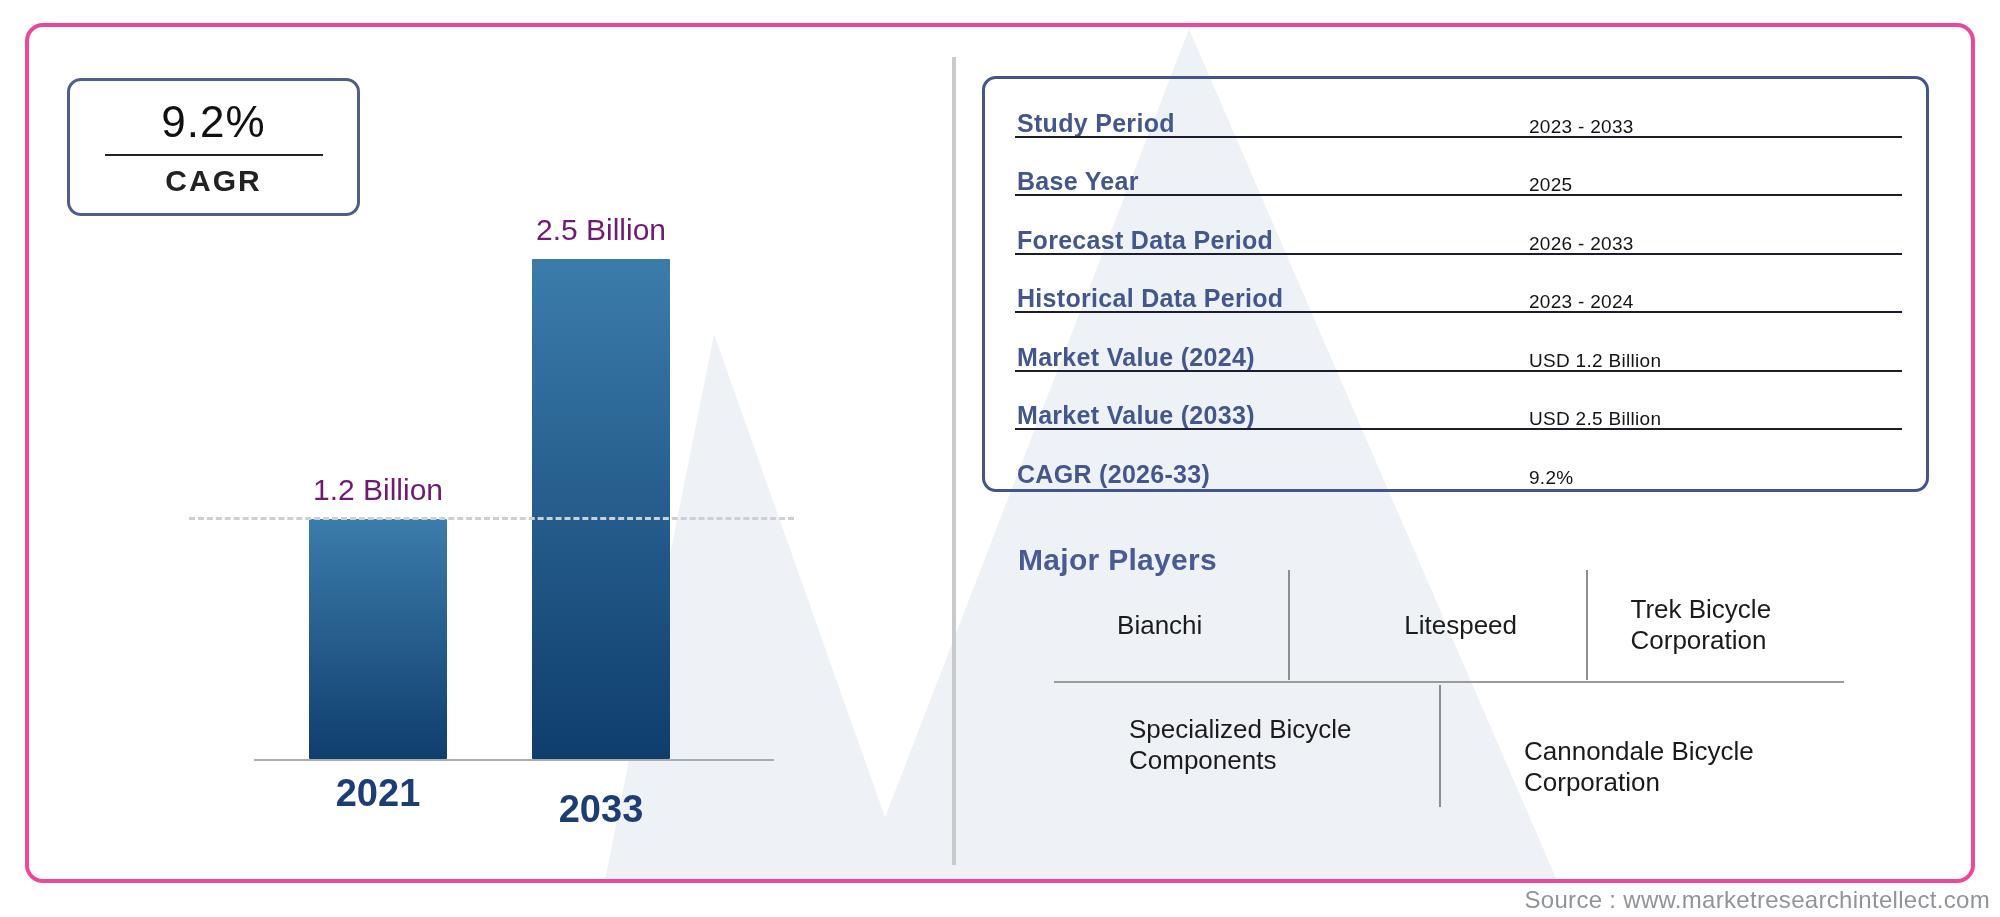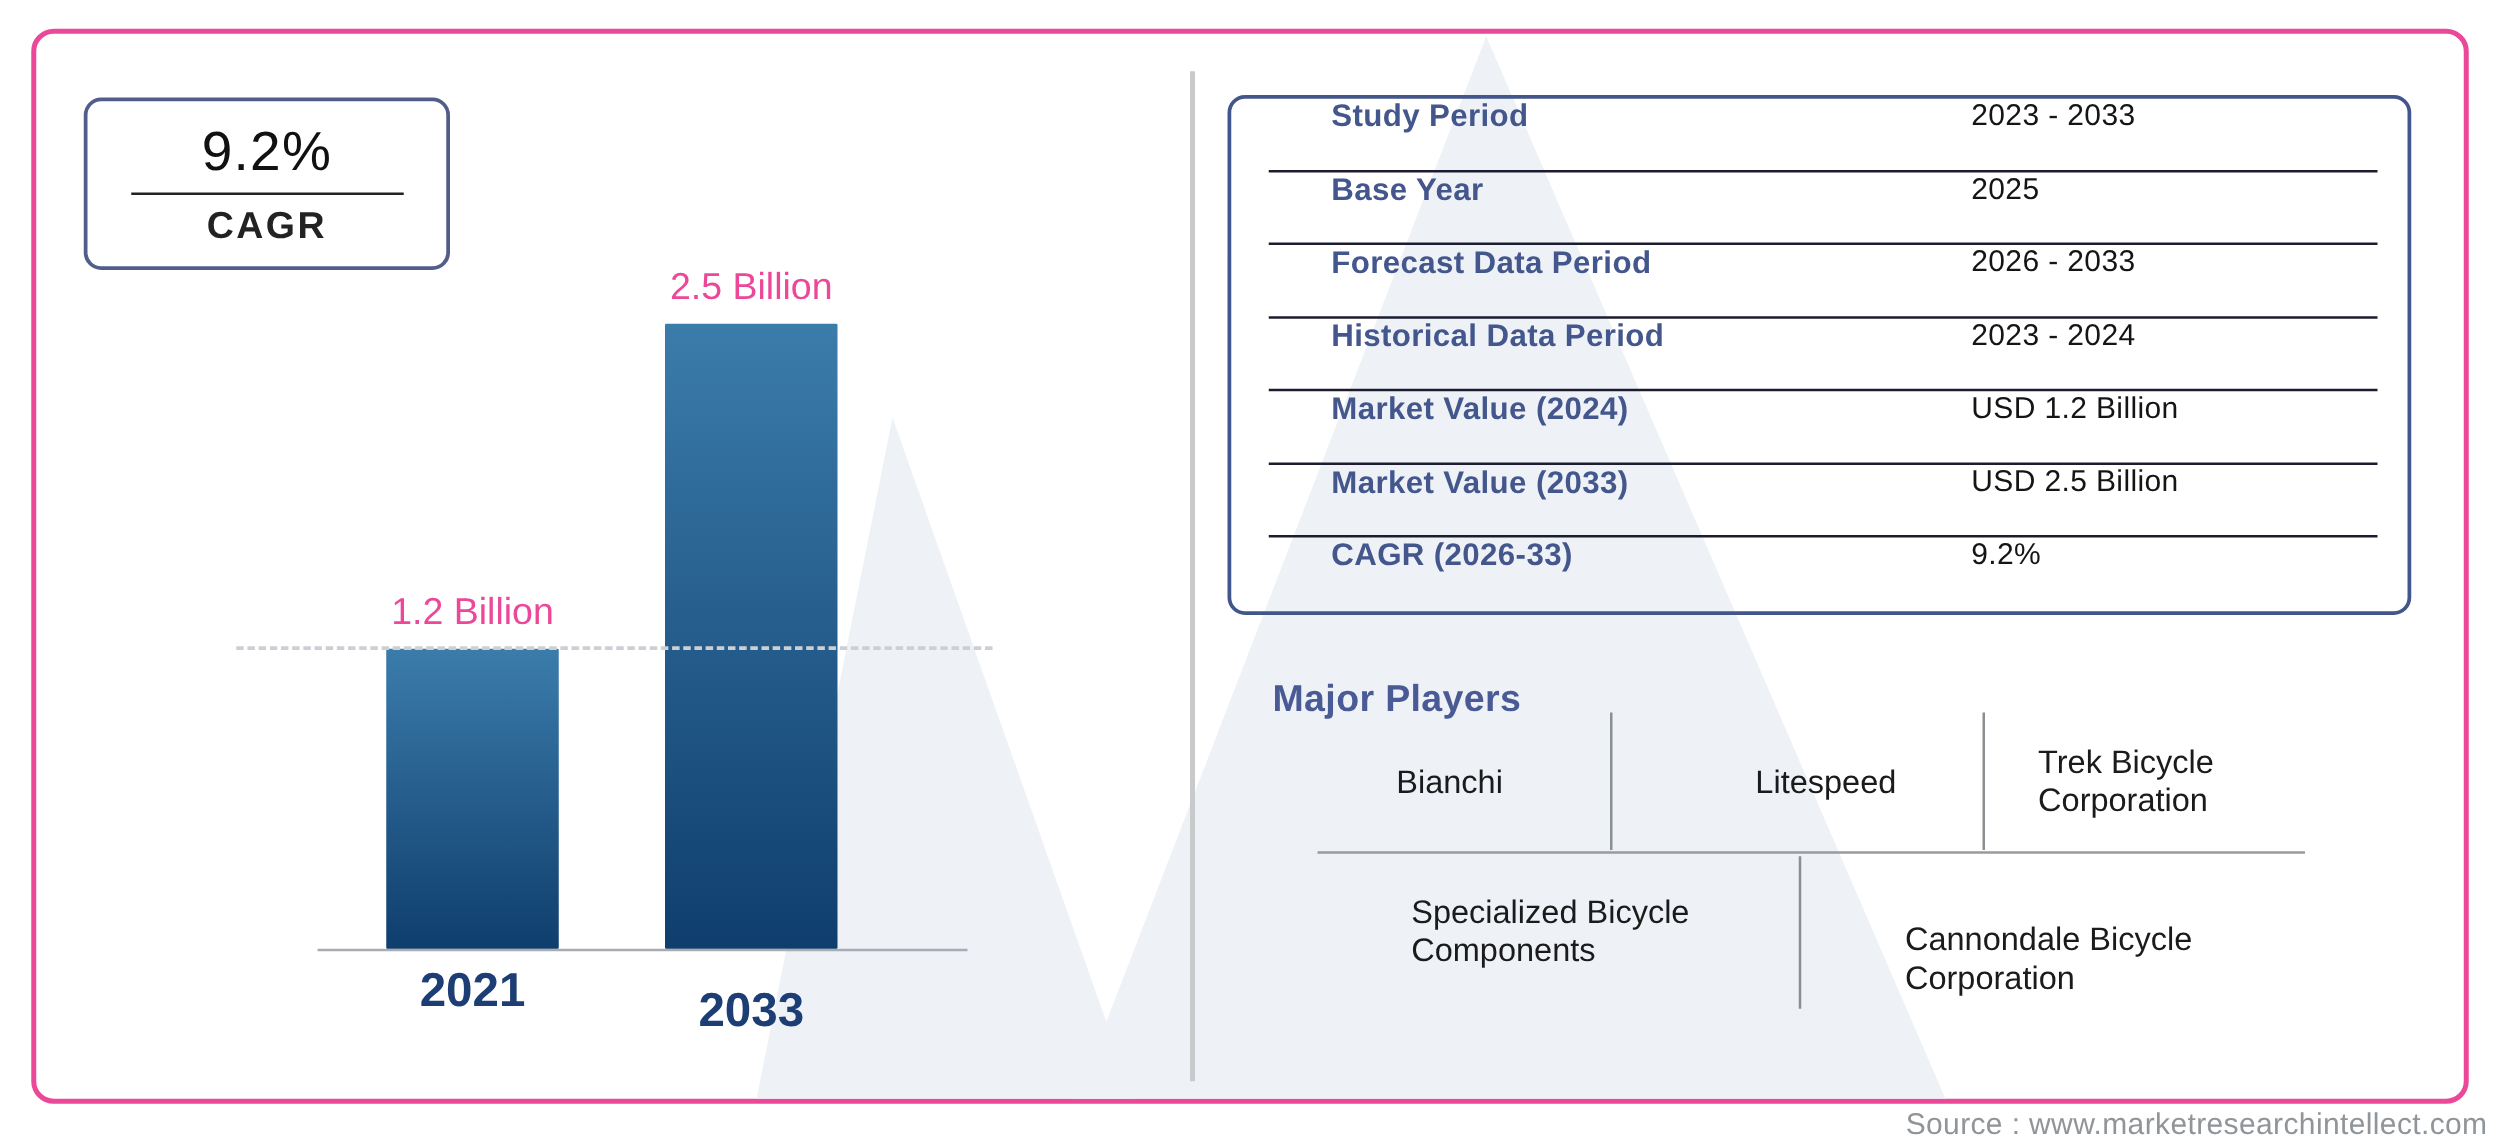--- a/index.html
+++ b/index.html
@@ -20,40 +20,40 @@
     border:3px solid #515e8b;border-radius:14px;background:#ffffff;
     display:flex;flex-direction:column;align-items:center;justify-content:center;
   }
   .cagr-value{font-size:44px;color:#111;letter-spacing:1px;}
   .cagr-divider{width:218px;height:2px;background:#222;margin:7px 0 8px 0;}
   .cagr-label{font-size:30px;font-weight:bold;color:#222;letter-spacing:2px;}
 
   
   .chart-area{position:absolute;left:0;top:0;width:925px;height:852px;}
   .bar{position:absolute;width:138px;border-radius:1px;}
-  .bar-value-label{position:absolute;font-size:30px;color:#ec4899;white-space:nowrap;transform:translateX(-50%);}
+  .bar-value-label{position:absolute;font-size:30px;color:#701a75;white-space:nowrap;transform:translateX(-50%);}
   .axis-line{position:absolute;left:225px;top:732px;width:520px;height:2px;background:#a9adb2;}
   .dashed-line{position:absolute;left:160px;width:605px;height:0;border-top:3px dashed #ccd0d4;}
   .year-label{position:absolute;top:745px;font-size:38px;font-weight:bold;color:#1d3e74;transform:translateX(-50%);}
 
   
   .panel-divider{position:absolute;left:923px;top:30px;width:4px;height:808px;background:#c9cacc;}
 
   
   .info-table{
     position:absolute;left:953px;top:49px;width:947px;height:416px;
     border:3px solid #42568c;border-radius:14px;background:transparent;
     display:flex;flex-direction:column;box-sizing:border-box;
   }
-  .info-row{flex:1;display:flex;align-items:flex-start;position:relative;padding-left:48px;}
+  .info-row{flex:1;display:flex;align-items:flex-end;position:relative;}
   .info-row:not(:last-child)::after{
     content:"";position:absolute;left:30px;right:24px;bottom:0;height:2px;background:#1c1c30;
   }
   .info-label{width:512px;padding-left:32px;font-size:25px;font-weight:bold;color:#44578d;letter-spacing:0.3px;}
-  .info-value{font-size:24px;color:#151515;letter-spacing:0.3px;}
+  .info-value{font-size:19px;color:#151515;letter-spacing:0.3px;}
 
   
   .players-heading{position:absolute;left:989px;top:516px;font-size:30px;font-weight:bold;color:#4a5a94;letter-spacing:0.3px;}
   .players-row1{position:absolute;left:1015px;top:543px;width:850px;height:110px;display:flex;}
   .players-row1 .player-cell{display:flex;align-items:center;justify-content:center;}
   .players-row1 .player-cell:nth-child(1){width:244px;}
   .players-row1 .player-cell:nth-child(2){width:298px;padding-left:44px;}
   .players-row1 .player-cell:nth-child(3){width:308px;}
   .players-row2{position:absolute;left:1025px;top:656px;width:790px;height:124px;display:flex;}
   .players-row2 .player-cell{display:flex;align-items:center;justify-content:center;}

